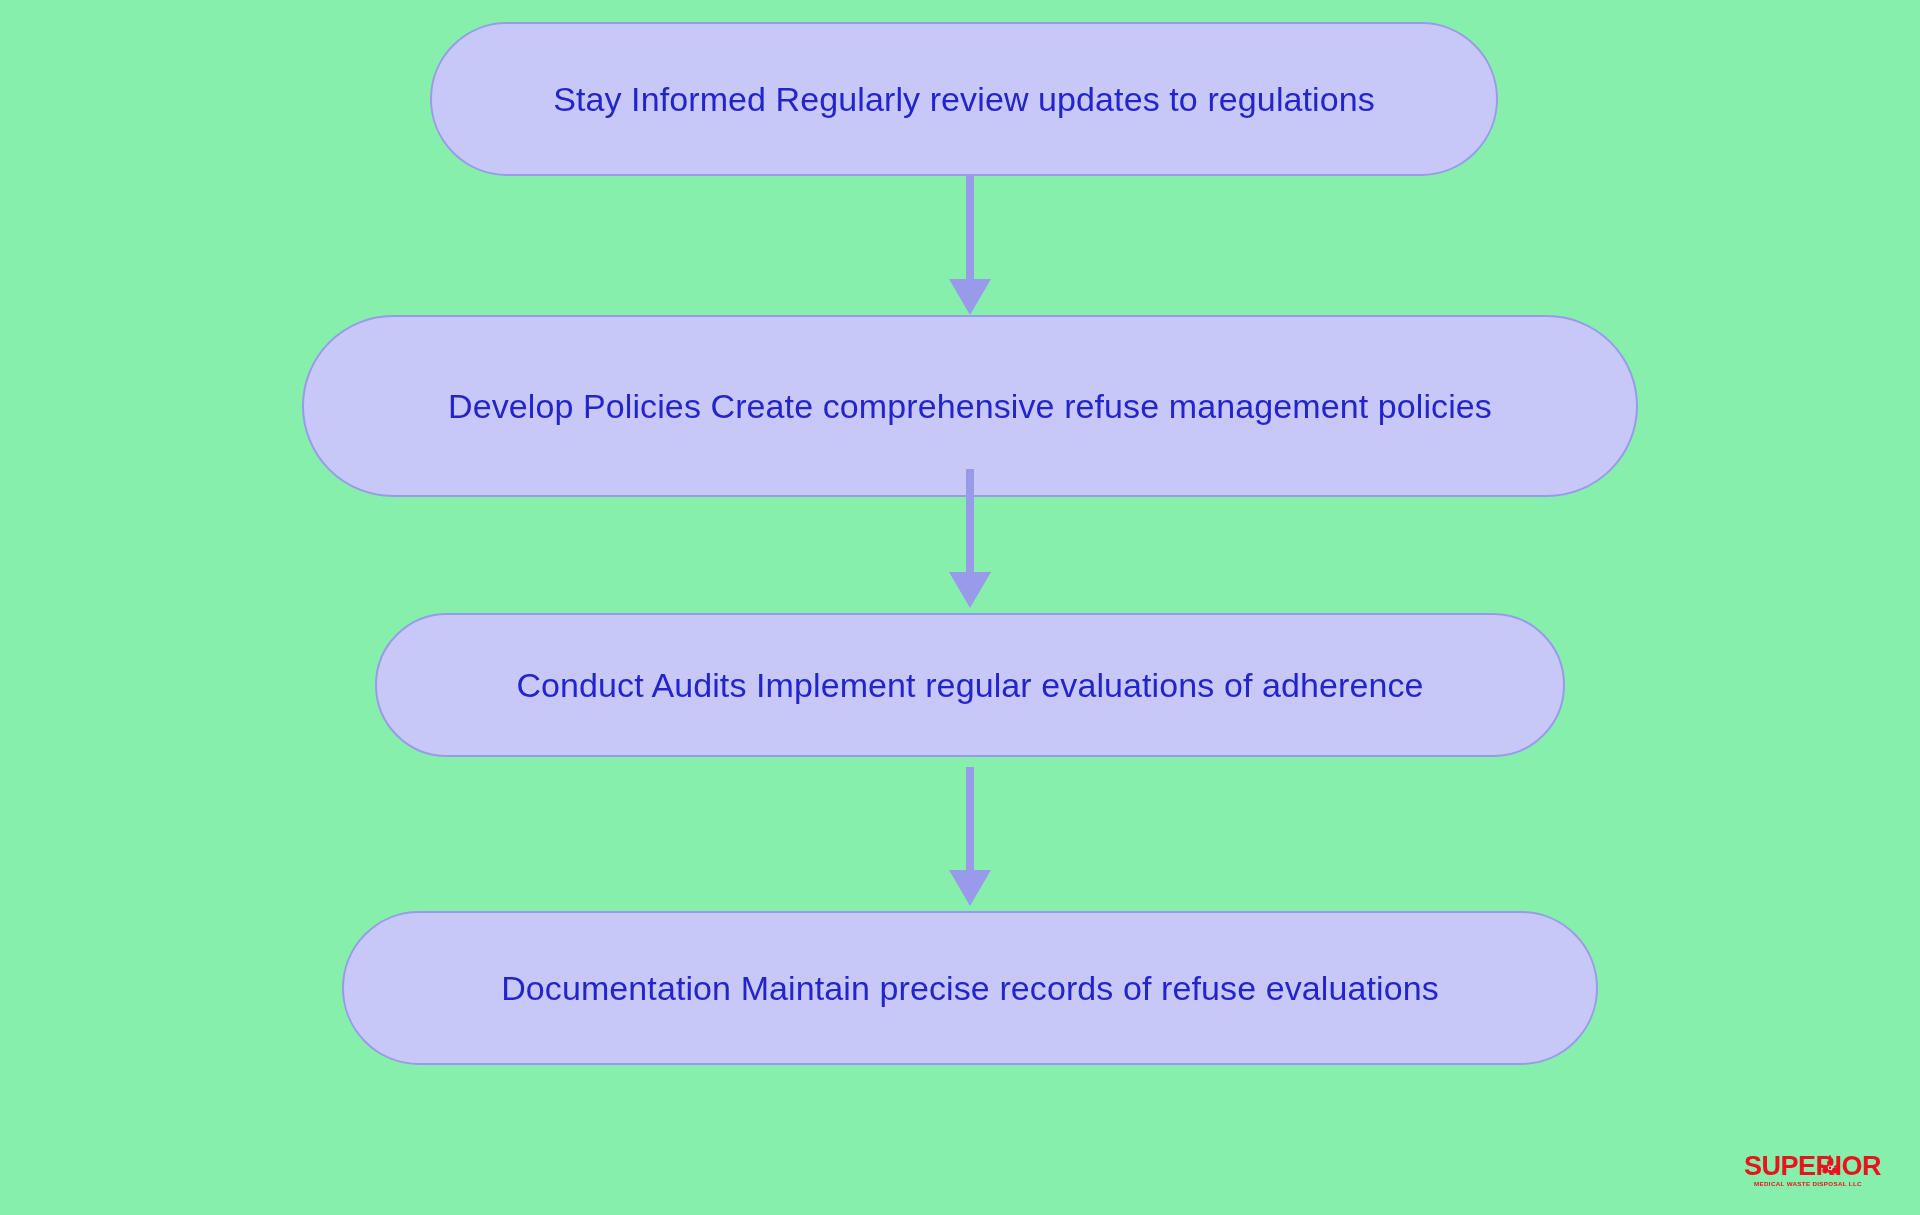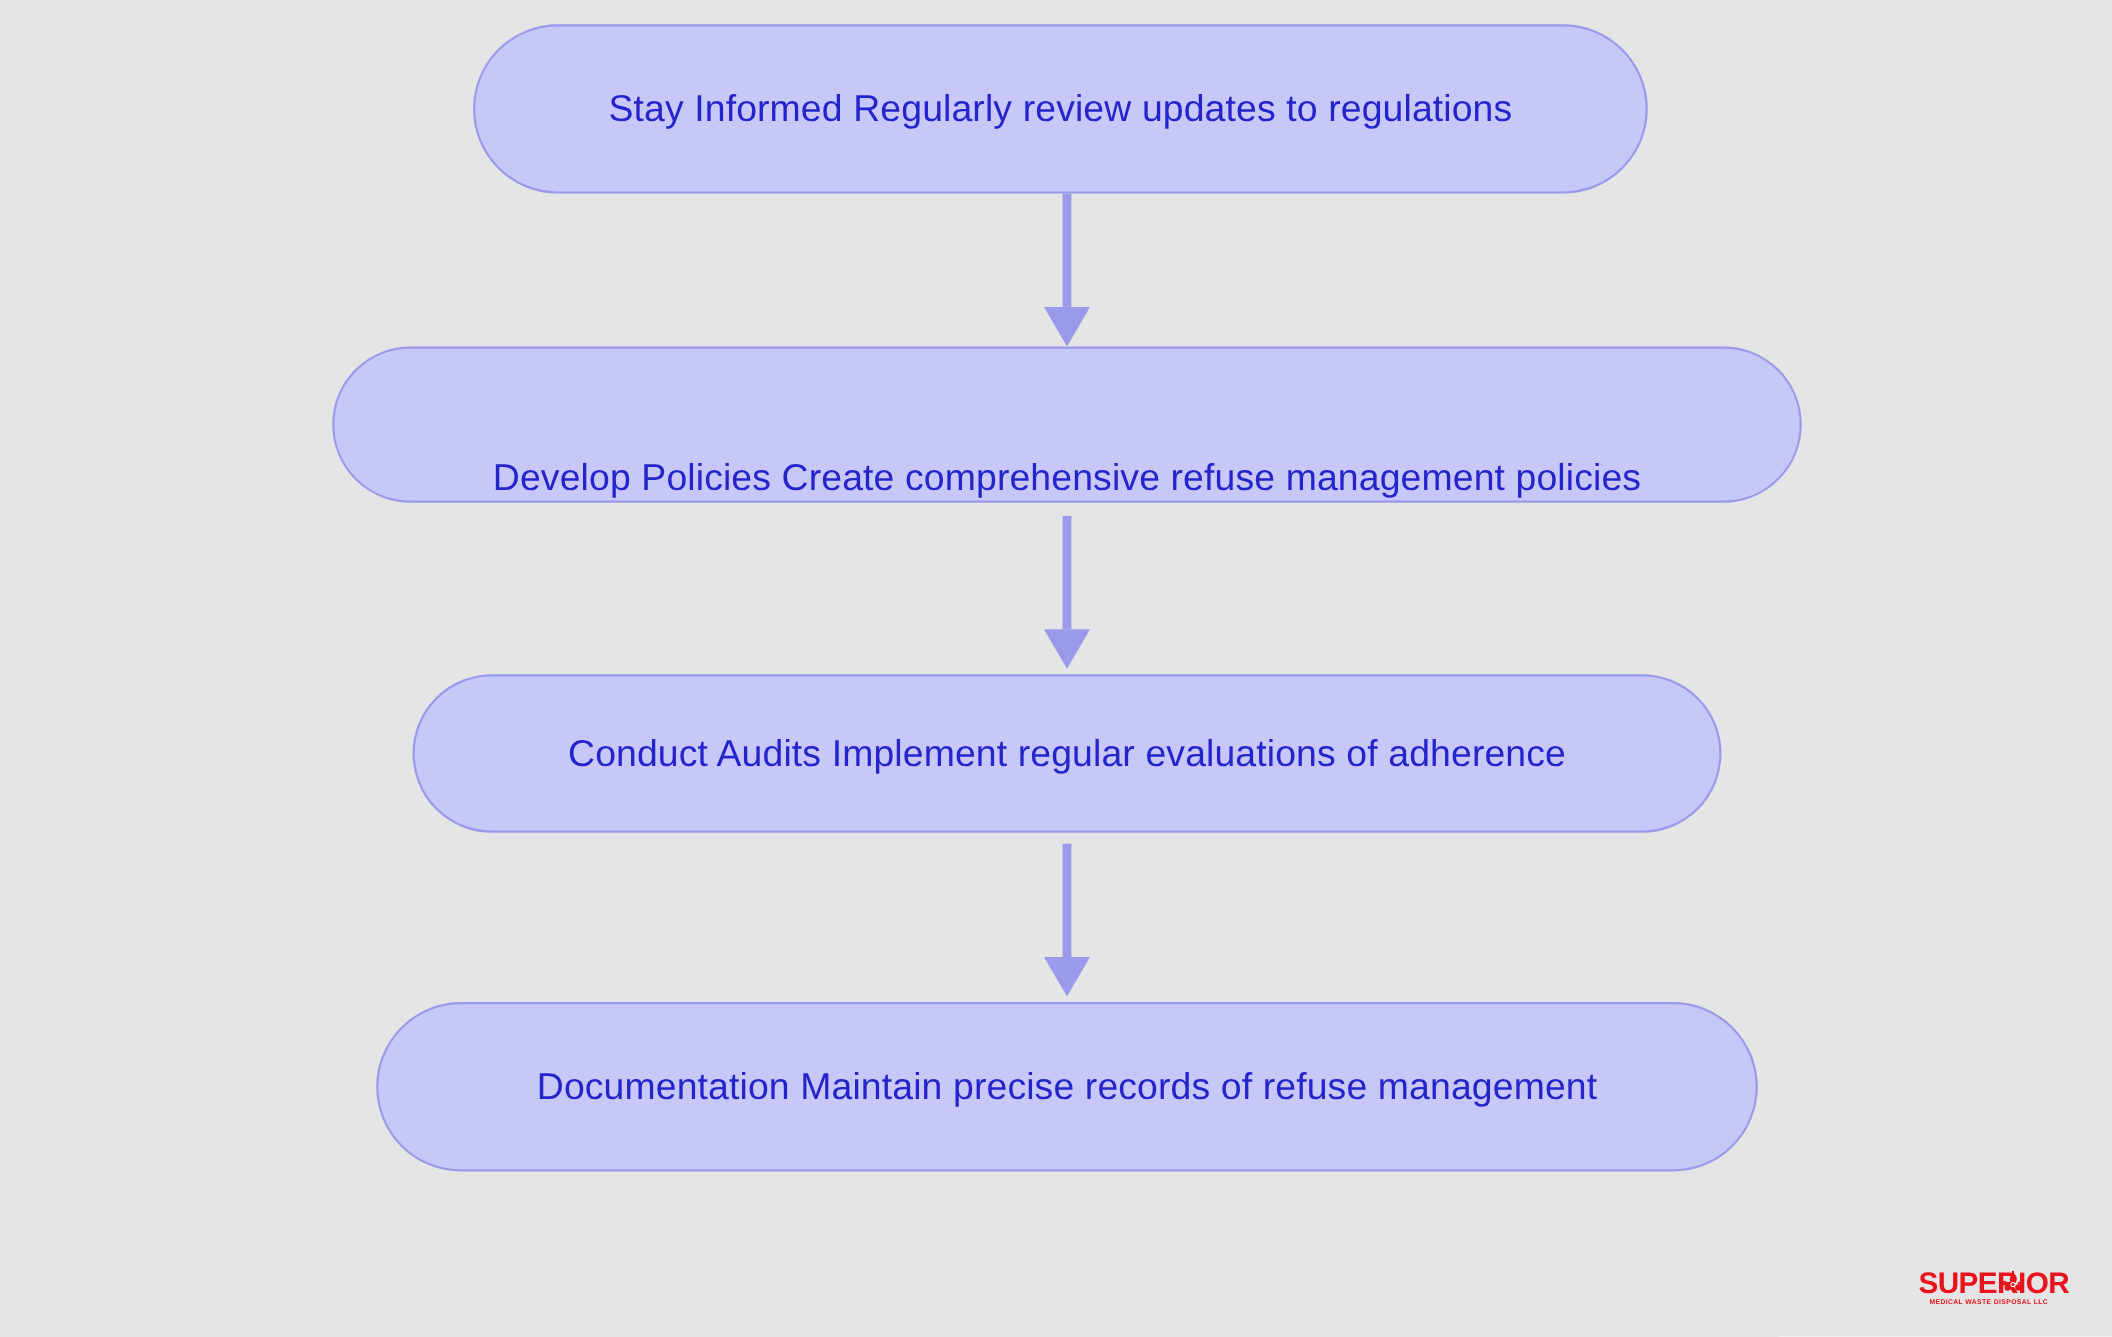--- a/index.html
+++ b/index.html
@@ -10,21 +10,21 @@
   body {
     width: 1920px;
     height: 1215px;
     font-family: "Liberation Sans", sans-serif;
     overflow: hidden;
   }
   #canvas {
     position: relative;
     width: 1920px;
     height: 1215px;
-    background: #e5e5e5;
+    background: #86efac;
   }
   .node {
     position: absolute;
     box-sizing: border-box;
     display: flex;
     align-items: center;
     justify-content: center;
     background: #c8c8f8;
     border: 2px solid #9a9aec;
     border-radius: 999px;
@@ -105,40 +105,40 @@
 
   <div class="node" id="node-1" style="left:430px; top:22px; width:1068px; height:154px;">
     <span class="node-label">Stay Informed Regularly review updates to regulations</span>
   </div>
 
   <div class="connector" style="left:948px; top:176px; width:44px; height:139px;">
     <div class="conn-line" style="height:103px;"></div>
     <div class="conn-head"></div>
   </div>
 
-  <div class="node" id="node-2" style="left:302px; top:315px; width:1336px; height:142px;align-items:flex-end;">
+  <div class="node" id="node-2" style="left:302px; top:315px; width:1336px; height:182px;">
     <span class="node-label">Develop Policies Create comprehensive refuse management policies</span>
   </div>
 
   <div class="connector" style="left:948px; top:469px; width:44px; height:139px;">
     <div class="conn-line" style="height:103px;"></div>
     <div class="conn-head"></div>
   </div>
 
   <div class="node" id="node-3" style="left:375px; top:613px; width:1190px; height:144px;">
     <span class="node-label">Conduct Audits Implement regular evaluations of adherence</span>
   </div>
 
   <div class="connector" style="left:948px; top:767px; width:44px; height:139px;">
     <div class="conn-line" style="height:103px;"></div>
     <div class="conn-head"></div>
   </div>
 
   <div class="node" id="node-4" style="left:342px; top:911px; width:1256px; height:154px;">
-    <span class="node-label">Documentation Maintain precise records of refuse management</span>
+    <span class="node-label">Documentation Maintain precise records of refuse evaluations</span>
   </div>
 
   <div id="watermark">
     <span class="wm-main">
       <span>SUPERIOR</span>
       <svg class="wm-biohazard" viewBox="0 0 32 32">
         <circle cx="16" cy="13" r="4.2" fill="#e8131c"></circle>
         <circle cx="9" cy="24" r="4.2" fill="#e8131c"></circle>
         <circle cx="23" cy="24" r="4.2" fill="#e8131c"></circle>
         <circle cx="16" cy="20" r="3.4" fill="#ffffff"></circle>

